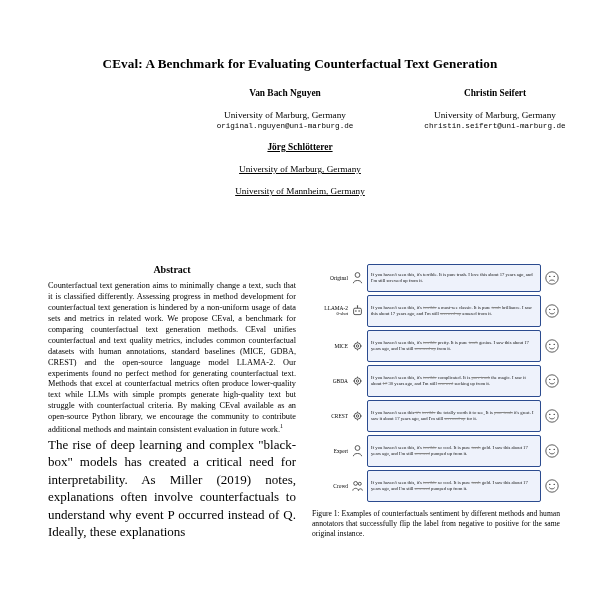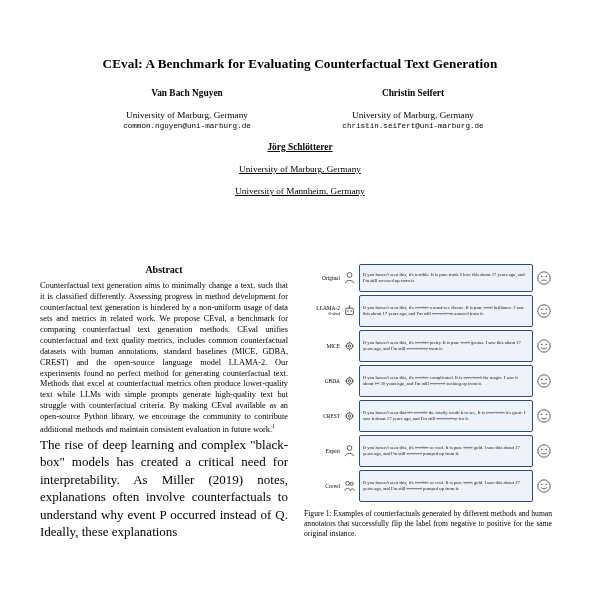--- a/index.html
+++ b/index.html
@@ -18,38 +18,38 @@
   .title{
     text-align:center;
     font-weight:bold;
     font-size:13.2px;
     margin:56px 48px 0 48px;
     letter-spacing:0.1px;
   }
   .authors{
     margin-top:16px;
     display:flex;
-    justify-content:center;
-    gap:16px;
+    justify-content:flex-end;
+    gap:0px;
   }
   .author-col{
     width:210px;
     text-align:center;
   }
   .author-name{font-weight:bold;font-size:9.4px;}
   .author-aff{font-size:9.2px;margin-top:12px;}
   .author-mail{font-family:"Liberation Mono", monospace;font-size:7.6px;margin-top:2px;}
   .author-single{
     margin-top:12px;
     text-align:center;
     text-decoration:underline;
   }
   .cols{
     position:absolute;
-    top:208px;left:0;right:0;
+    top:208px;left:8px;right:0;
     display:flex;
     gap:16px;
     padding:0 40px;
   }
   .col{width:248px;}
   .sec-head{
     text-align:center;
     font-weight:bold;
     font-size:10px;
     margin:0 0 6px 0;
@@ -131,21 +131,21 @@
 <body>
 
 <div class="page">
 
   <div class="title">CEval: A Benchmark for Evaluating Counterfactual Text Generation</div>
 
   <div class="authors">
     <div class="author-col">
       <div class="author-name">Van Bach Nguyen</div>
       <div class="author-aff">University of Marburg, Germany</div>
-      <div class="author-mail">common.nguyen@uni-marburg.de</div>
+      <div class="author-mail">original.nguyen@uni-marburg.de</div>
     </div>
     <div class="author-col">
       <div class="author-name">Christin Seifert</div>
       <div class="author-aff">University of Marburg, Germany</div>
       <div class="author-mail">christin.seifert@uni-marburg.de</div>
     </div>
   </div>
 
   <div class="author-single">
     <div class="author-name">Jörg Schlötterer</div>
@@ -337,19 +337,19 @@
                   <circle cx="7" cy="7" r="6.2" fill="none" stroke="#333" stroke-width="0.8"></circle>
                   <circle cx="4.8" cy="5.4" r="0.7" fill="#333"></circle>
                   <circle cx="9.2" cy="5.4" r="0.7" fill="#333"></circle>
                   <path d="M4.3 8.6 C5.6 10.4 8.4 10.4 9.7 8.6" fill="none" stroke="#333" stroke-width="0.8"></path>
                 </svg>
             </div>
           </div>
 
         </div>
 
-        <div class="fig-caption"><span>Figure 1:</span><span> Examples of counterfactuals generated by different methods and human annotators that successfully flip the label from negative to positive for the same original instance.</span></div>
+        <div class="fig-caption"><span>Figure 1:</span><span> Examples of counterfactuals sentiment by different methods and human annotators that successfully flip the label from negative to positive for the same original instance.</span></div>
       </div>
 
     </div>
 
   </div>
 </div>
 
 </body></html>

